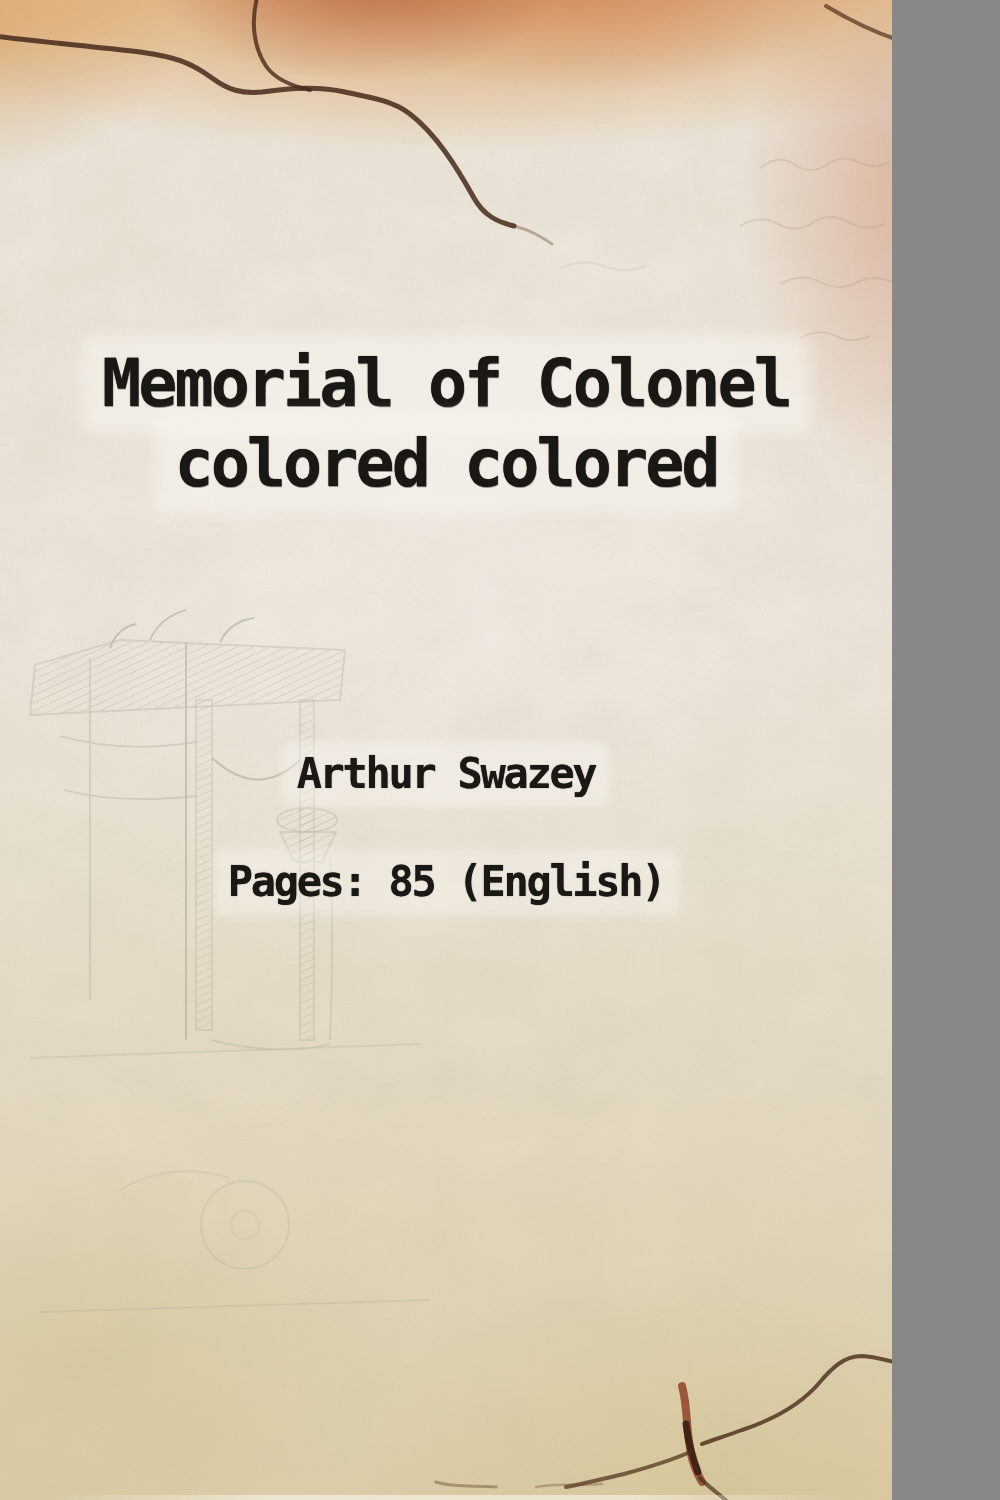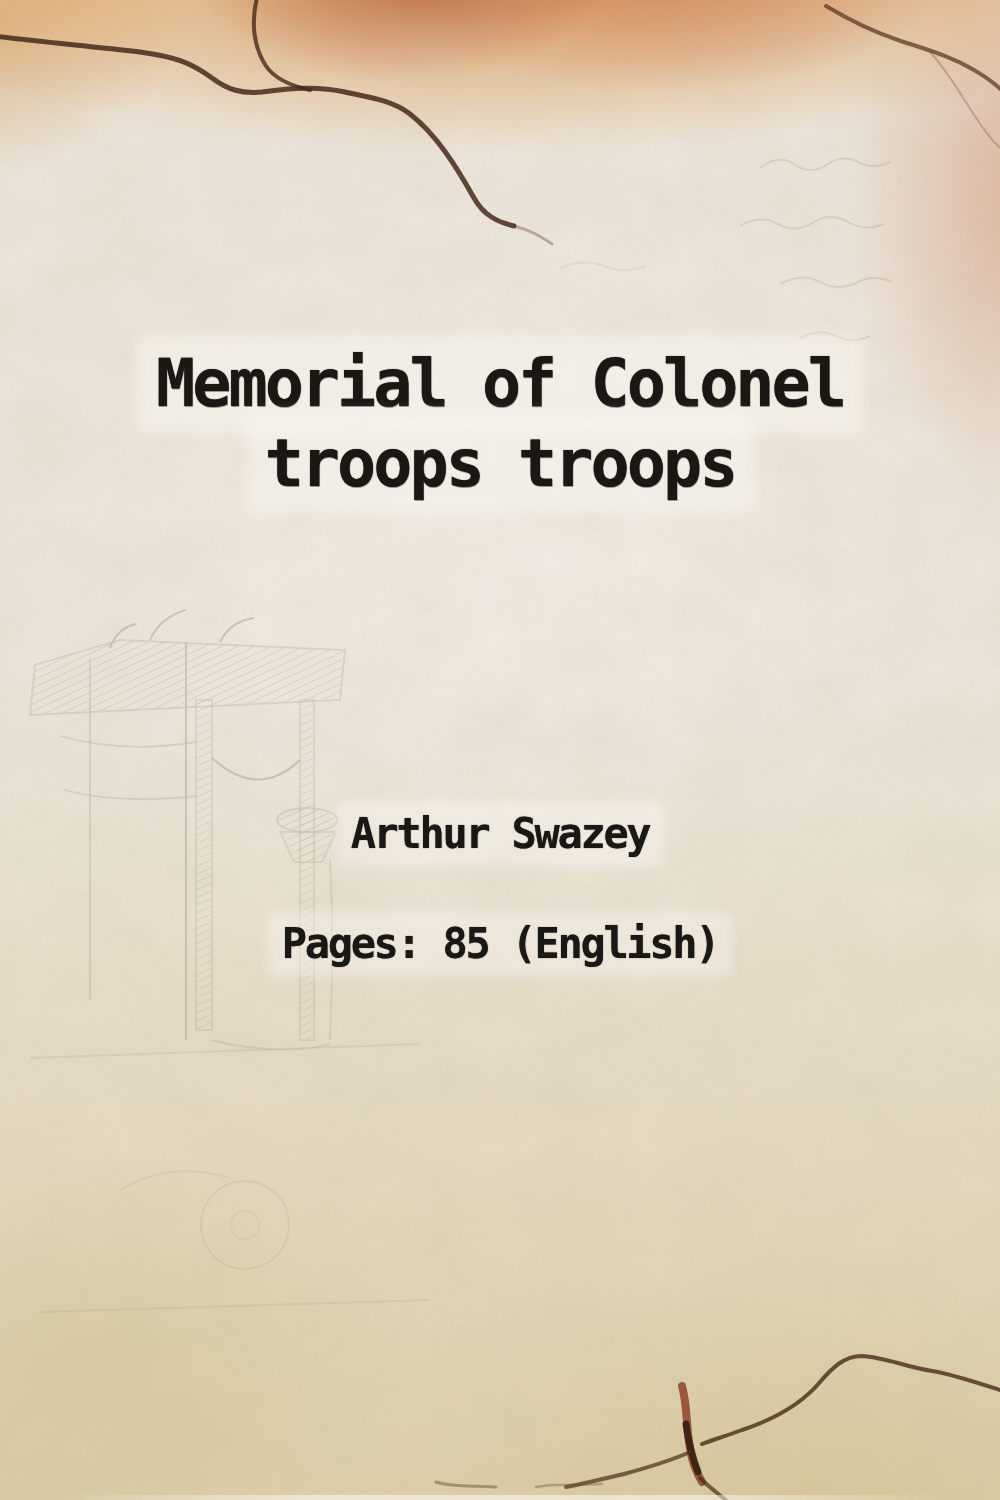--- a/index.html
+++ b/index.html
@@ -1,18 +1,18 @@
 <!DOCTYPE html>
 <html><head>
 <meta charset="utf-8">
 <style>
   html,body{margin:0;padding:0;background:#888;}
   .cover{
     position:relative;
-    width:1000px;height:1500px;
+    width:892px;height:1500px;
     overflow:hidden;
     font-family:"DejaVu Sans Mono","Liberation Mono",monospace;
     background-color:#efe8dd;
     background-image:
       radial-gradient(ellipse 300px 160px at 40% -30px, rgba(153,33,8,0.50), rgba(153,33,8,0) 70%),
       radial-gradient(ellipse 420px 200px at 66% -50px, rgba(180,52,16,0.42), rgba(180,52,16,0) 72%),
       radial-gradient(ellipse 1050px 360px at 50% -130px, rgba(224,128,40,0.88), rgba(226,148,66,0.42) 55%, rgba(226,148,66,0) 78%),
       radial-gradient(ellipse 240px 430px at 102% 13%, rgba(207,122,86,0.45), rgba(207,122,86,0) 70%),
       radial-gradient(ellipse 320px 200px at -4% 2%, rgba(214,140,62,0.55), rgba(214,140,62,0) 70%),
       radial-gradient(ellipse 680px 560px at 50% 37%, rgba(248,244,241,0.55), rgba(248,244,241,0) 75%),
@@ -29,22 +29,22 @@
     box-shadow:0 0 14px 10px rgba(250,248,244,0.45);
     text-shadow:0 0 1px rgba(22,19,16,0.85), 0.5px 0.5px 0 rgba(22,19,16,0.35);
   }
   .byline{font-size:42px;line-height:52px;font-weight:700;letter-spacing:-0.055em;}
   .byline .halo{
     display:inline-block;padding:0 8px;border-radius:3px;
     background:rgba(250,248,244,0.40);
     box-shadow:0 0 10px 7px rgba(250,248,244,0.40);
     text-shadow:0 0 1px rgba(22,19,16,0.85);
   }
-  .author{top:808px;}
-  .pages{top:918px;}
+  .author{top:748px;}
+  .pages{top:856px;}
   .bottom-edge{
     position:absolute;left:0;right:0;bottom:0;height:5px;
     background:linear-gradient(90deg, rgba(252,250,244,0) 5%, rgba(252,250,244,0.55) 30%, rgba(252,250,244,0.55) 70%, rgba(252,250,244,0) 95%);
   }
 </style>
 </head>
 <body>
 
 <div class="cover">
 
@@ -108,21 +108,21 @@
       <path d="M686,1424 C688,1440 692,1456 698,1472" stroke="#2c180e" stroke-width="7" opacity="0.8"></path>
       <path d="M690,1452 C668,1462 646,1468 624,1474 C606,1478 588,1483 566,1487" stroke="#4a2c18" stroke-width="4" opacity="0.7"></path>
       <path d="M700,1478 C710,1488 720,1495 728,1502" stroke="#4a2c18" stroke-width="4" opacity="0.7"></path>
       <path d="M436,1482 C456,1488 474,1485 496,1487" stroke="#6a4a28" stroke-width="3" opacity="0.45"></path>
       <path d="M536,1487 C556,1483 576,1486 602,1484" stroke="#6a4a28" stroke-width="2.5" opacity="0.35"></path>
     </g>
   </svg>
 
   <div class="text-abs title">
     <div><span class="halo">Memorial of Colonel</span></div>
-    <div><span class="halo">troops troops</span></div>
+    <div><span class="halo">colored colored</span></div>
   </div>
 
   <div class="text-abs byline author">
     <span class="halo">Arthur Swazey</span>
   </div>
 
   <div class="text-abs byline pages">
     <span class="halo">Pages: 85 (English)</span>
   </div>
 

